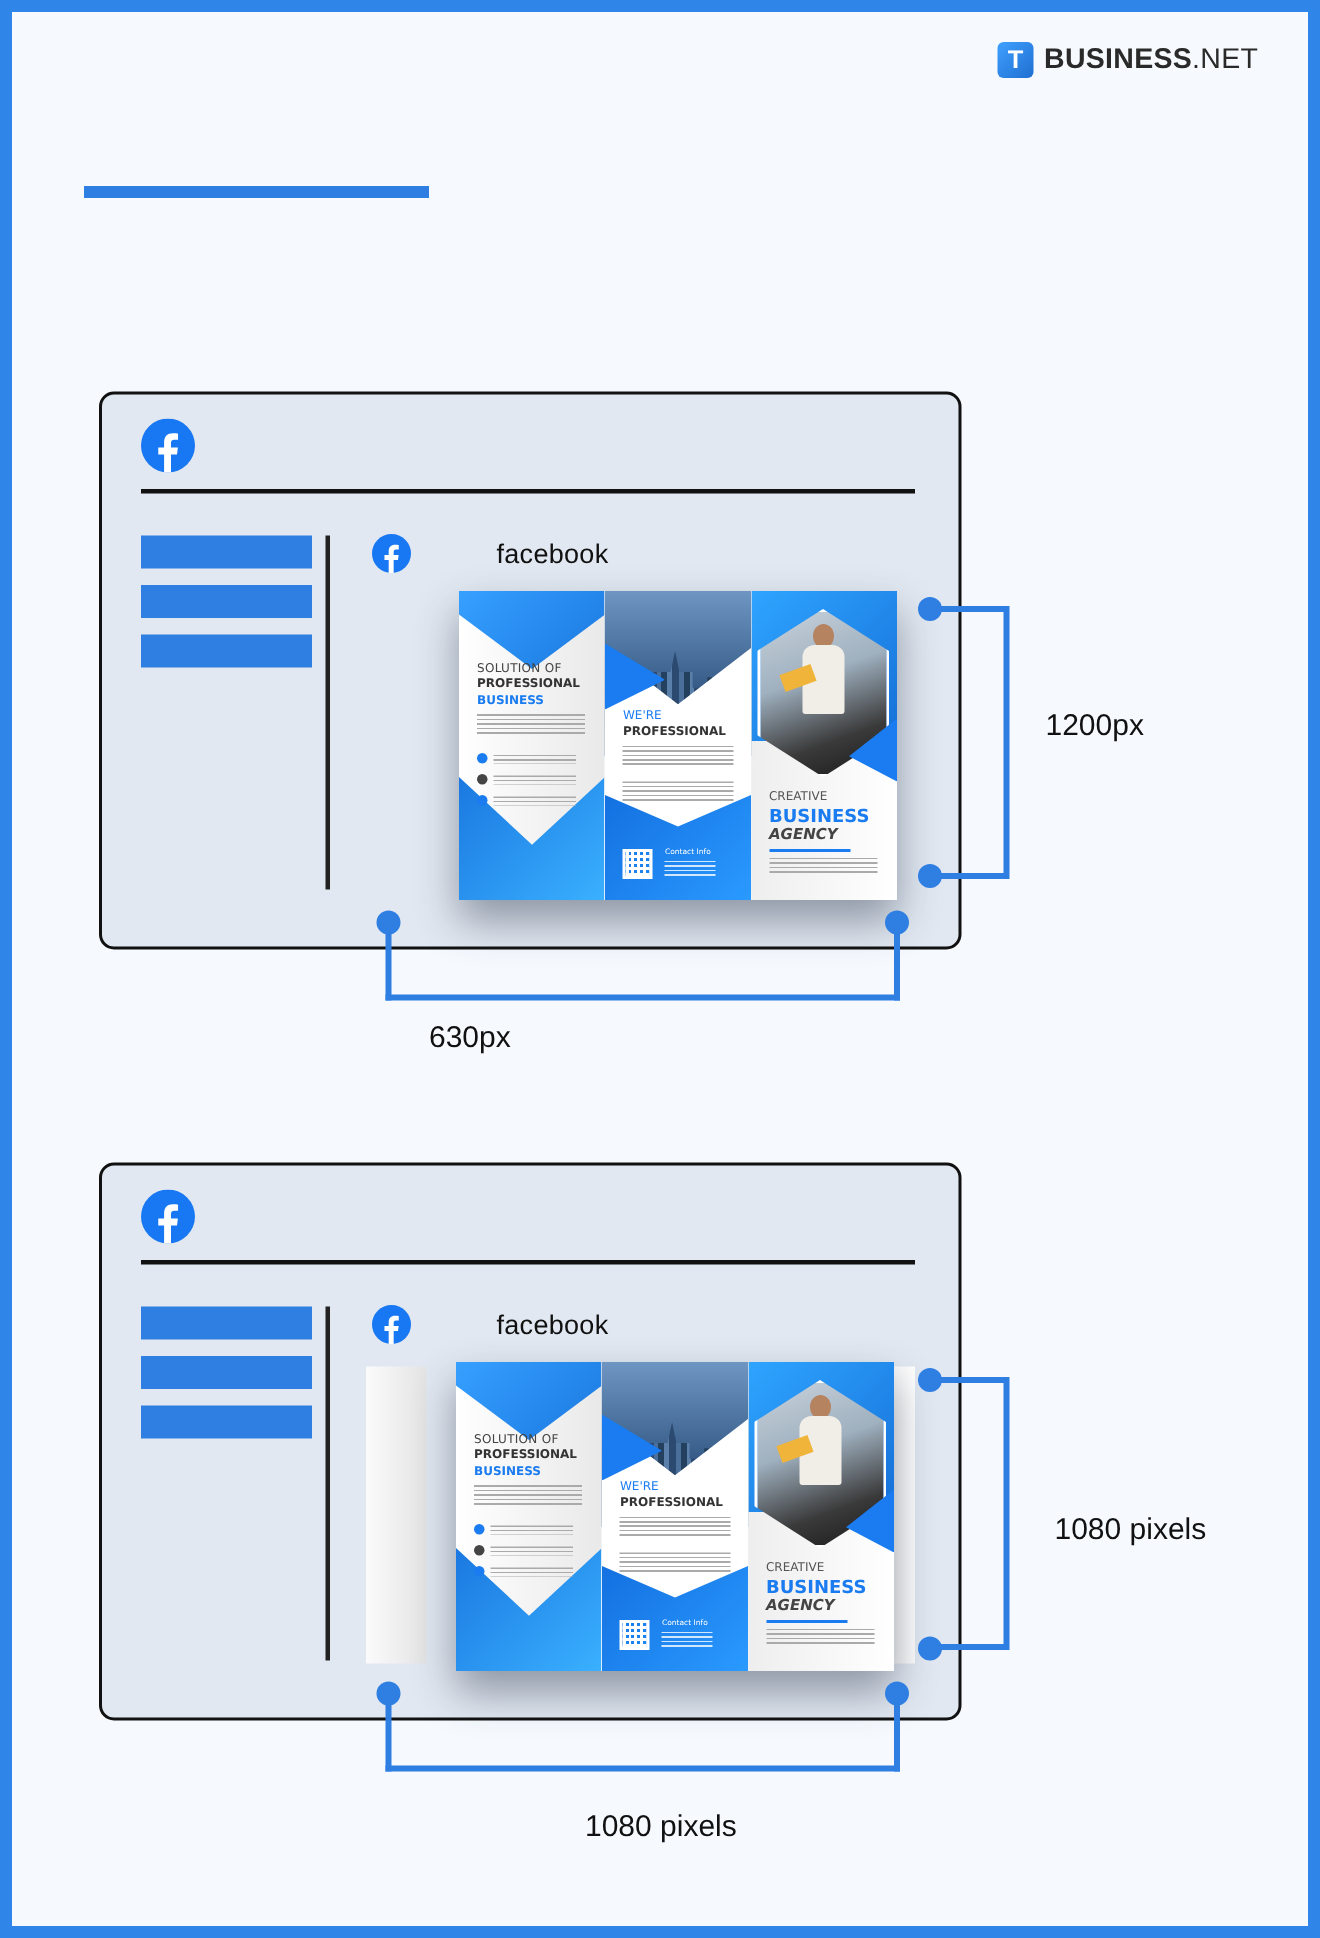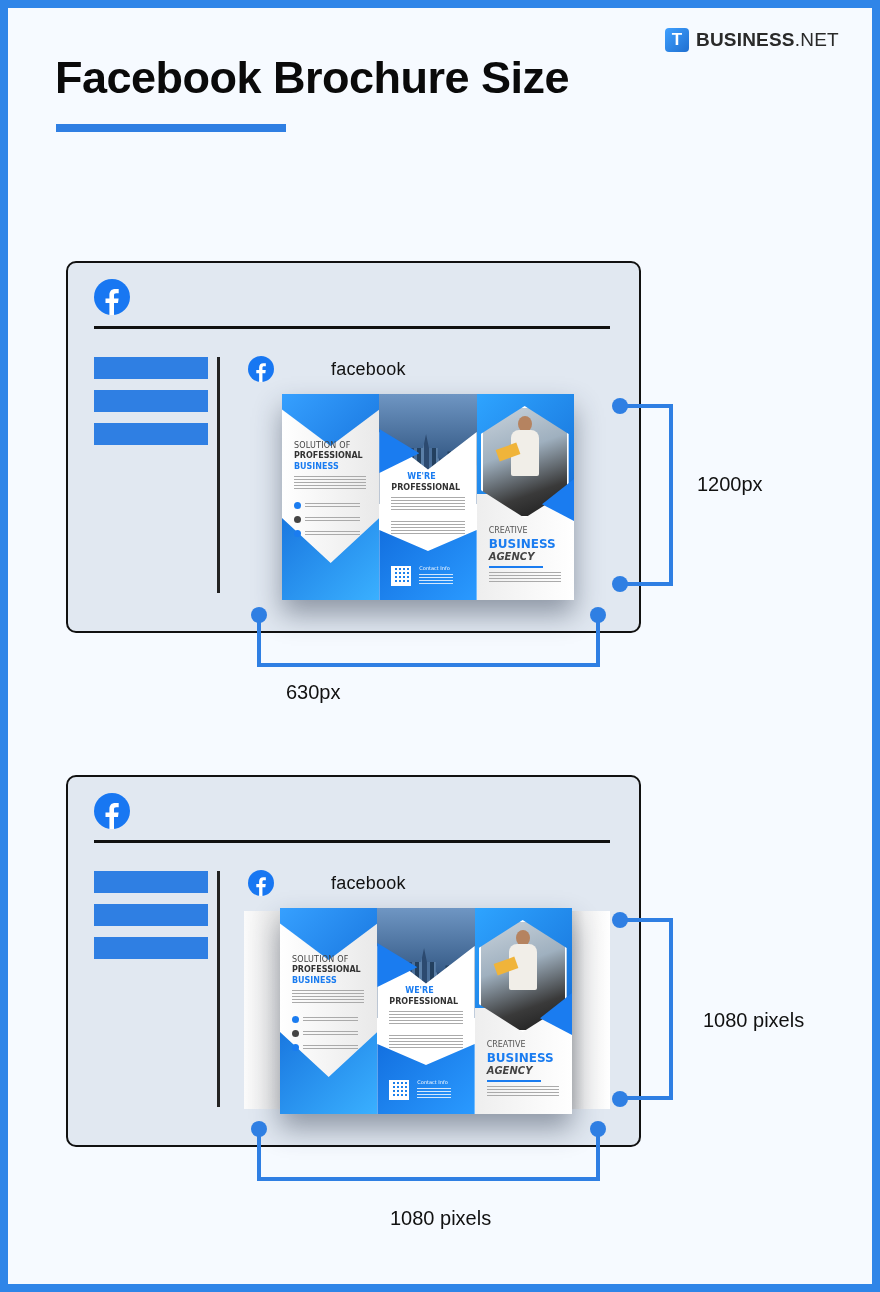--- a/index.html
+++ b/index.html
@@ -47,21 +47,21 @@
   .mock .topline { position: absolute; left: 26px; top: 63px; width: 516px; height: 3px; background: #111; }
   .side-bar { position: absolute; left: 26px; width: 114px; height: 22px; background: #2f7fe3; }
   .mock .sb1 { top: 94px; }
   .mock .sb2 { top: 127px; }
   .mock .sb3 { top: 160px; }
   .vline { position: absolute; left: 149px; top: 94px; width: 3px; height: 236px; background: #222; }
   .fb-small { left: 180px; top: 93px; width: 26px; height: 26px; }
   .fb-word { position: absolute; left: 215px; top: 96px; font-size: 18px; color: #111; letter-spacing: 0.2px; margin-left: 48px; }
 
   
-  .brochure-wrap { position: absolute; }
+  .brochure-wrap { position: absolute; margin-left: 24px; }
   .m1 .brochure-wrap { left: 214px; top: 131px; width: 292px; height: 206px; }
   .m2 .brochure-wrap { left: 212px; top: 131px; width: 292px; height: 206px; }
   .side-paper { position: absolute; top: 134px; height: 198px; background: linear-gradient(90deg,#f6f6f6,#d9d9d9 60%,#fff); }
   .m2 .sp-left { left: 176px; width: 40px; background: linear-gradient(90deg,#fbfbfb,#e4e4e4); }
   .m2 .sp-right { left: 500px; width: 42px; background: linear-gradient(90deg,#cfcfcf,#f1f1f1 40%,#fff); }
   .brochure {
     position: absolute; inset: 0; display: flex;
     box-shadow: 0 14px 26px rgba(40,50,70,0.45);
   }
   .panel { position: relative; flex: 1; overflow: hidden; }
@@ -93,21 +93,21 @@
   .t-bus { left: 12px; top: 69px; font-size: 8px; font-weight: 700; color: #1a7cf0; }
   .lorem { position: absolute; font-size: 3px; color: #888; line-height: 4px; }
   .p1 .lorem1 { left: 12px; top: 82px; width: 72px; }
   .dot-row { position: absolute; left: 12px; display: flex; gap: 4px; align-items: center; }
   .dot-row .d { width: 7px; height: 7px; border-radius: 50%; background: #1a7cf0; }
   .dot-row .d.dark { background: #444; }
   .dot-row .l { width: 55px; height: 6px; background: repeating-linear-gradient(180deg,#aaa 0 1px,transparent 1px 3px); }
   .p1 .dr1 { top: 108px; }
   .p1 .dr2 { top: 122px; }
   .p1 .dr3 { top: 136px; }
-  .t-were { left: 28px; top: 79px; font-size: 8px; font-weight: 700; color: #1a7cf0; }
+  .t-were { left: 12px; top: 79px; font-size: 8px; font-weight: 400; color: #1a7cf0; }
   .t-prof2 { left: 12px; top: 90px; font-size: 8px; font-weight: 700; color: #333; }
   .p2 .lorem2 { left: 12px; top: 103px; width: 74px; height: 14px; background: repeating-linear-gradient(180deg,#aaa 0 1px,transparent 1px 3px); }
   .p2 .lorem3 { left: 12px; top: 127px; width: 74px; height: 14px; background: repeating-linear-gradient(180deg,#aaa 0 1px,transparent 1px 3px); }
   .qr { position: absolute; left: 12px; top: 172px; width: 20px; height: 20px; border: 2px solid #fff;
     background: repeating-linear-gradient(90deg,#fff 0 2px,transparent 2px 4px), repeating-linear-gradient(0deg,#fff 0 2px,transparent 2px 4px); }
   .t-contact { left: 40px; top: 172px; font-size: 5px; color: #fff; }
   .contact-lines { position:absolute; left: 40px; top: 180px; width: 34px; height: 12px; background: repeating-linear-gradient(180deg,rgba(255,255,255,.8) 0 1px,transparent 1px 3px); }
   .t-creative { left: 12px; top: 133px; font-size: 8px; color: #555; }
   .t-business { left: 12px; top: 144px; font-size: 12px; font-weight: 700; color: #1a7cf0; }
   .t-agency { left: 12px; top: 158px; font-size: 10px; font-weight: 700; color: #444; font-style: italic; }
@@ -116,21 +116,20 @@
 
   
   .dim-line { position: absolute; background: #2f7fe3; }
   .dot { position: absolute; width: 16px; height: 16px; border-radius: 50%; background: #2f7fe3; }
   .dim-label { position: absolute; font-size: 20px; color: #111; font-family: "Liberation Sans", sans-serif; }
 </style>
 </head>
 <body>
 
 <div class="page">
-  <h1 class="title">Facebook Brochure Size</h1>
   <div class="title-underline"></div>
 
   <div class="brand">
     <div class="brand-logo">T</div>
     <div class="brand-text"><b>BUSINESS</b><span>.NET</span></div>
   </div>
 
   <div class="mock m1">
     <svg class="fb-icon fb-top" viewBox="0 0 36 36">
         <circle cx="18" cy="18" r="18" fill="#1877f2"></circle>

